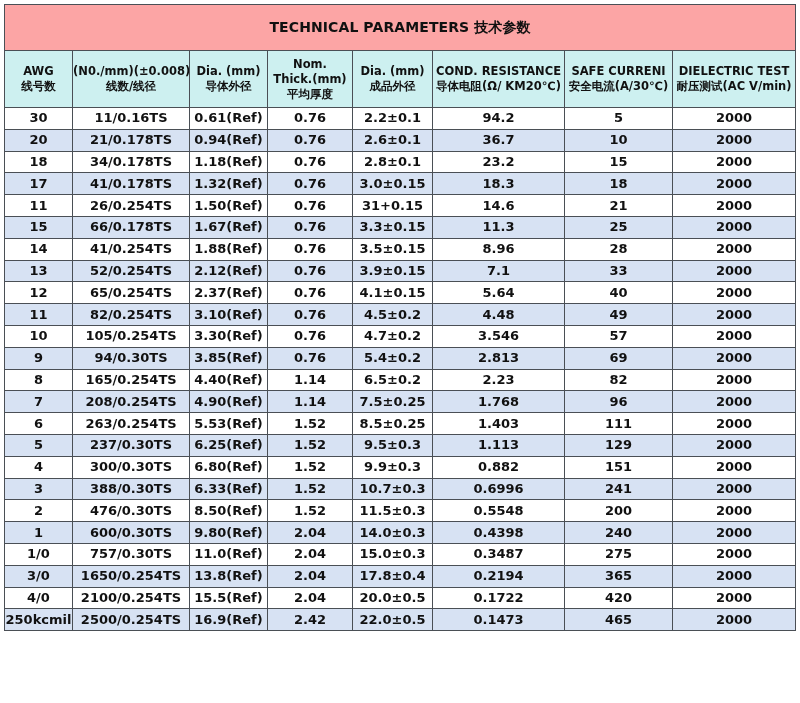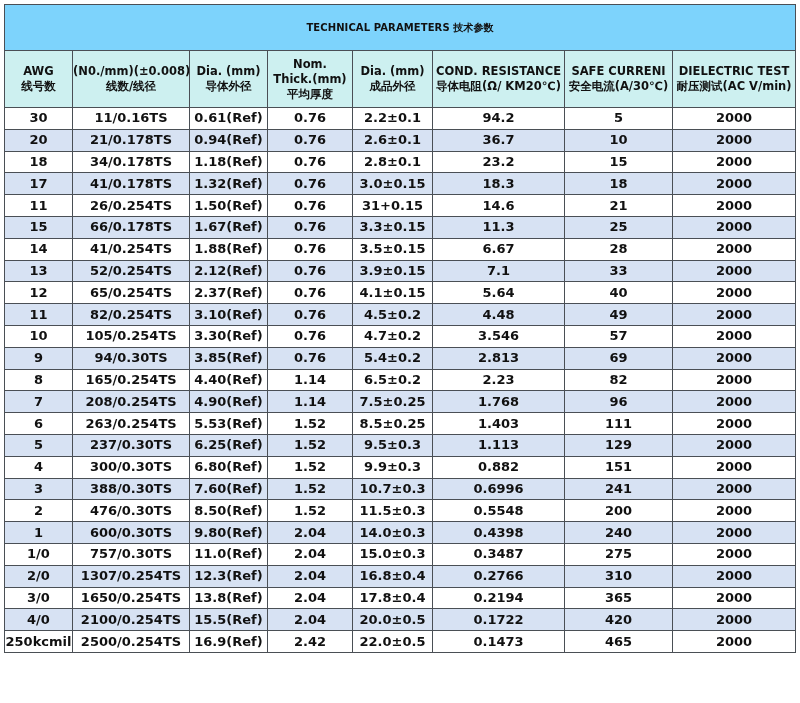--- a/index.html
+++ b/index.html
@@ -2,21 +2,21 @@
 <html><head>
 <meta charset="utf-8">
 <style>
   html, body { margin:0; padding:0; background:#ffffff; }
   body { width:800px; height:703px; overflow:hidden; position:relative;
          font-family:"DejaVu Sans", "Liberation Sans", sans-serif; color:#111; }
   table.spec { position:absolute; left:4px; top:4px; width:791px;
                border-collapse:collapse; table-layout:fixed; }
   table.spec td, table.spec th { border:1px solid #4a4f55; text-align:center;
                padding:0; overflow:hidden; white-space:nowrap; }
-  .title-row th { height:45px; background:#7dd3fc; font-size:10px; font-weight:bold;
+  .title-row th { height:45px; background:#fca5a5; font-size:14px; font-weight:bold;
                   letter-spacing:0.1px; }
   .head-row th { height:56px; background:#cdf0f0; font-size:11.5px; font-weight:bold;
                  line-height:15px; }
   .head-row th span { display:block; }
   tbody td { height:20.8px; font-size:13px; font-weight:bold; line-height:20px; }
   tbody tr:nth-child(odd) td { background:#ffffff; }
   tbody tr:nth-child(even) td { background:#d7e2f3; }
 </style>
 </head>
 <body>
@@ -132,21 +132,21 @@
         <td>11.3</td>
         <td>25</td>
         <td>2000</td>
       </tr>
       <tr>
         <td>14</td>
         <td>41/0.254TS</td>
         <td>1.88(Ref)</td>
         <td>0.76</td>
         <td>3.5±0.15</td>
-        <td>6.67</td>
+        <td>8.96</td>
         <td>28</td>
         <td>2000</td>
       </tr>
       <tr>
         <td>13</td>
         <td>52/0.254TS</td>
         <td>2.12(Ref)</td>
         <td>0.76</td>
         <td>3.9±0.15</td>
         <td>7.1</td>
@@ -239,21 +239,21 @@
         <td>6.80(Ref)</td>
         <td>1.52</td>
         <td>9.9±0.3</td>
         <td>0.882</td>
         <td>151</td>
         <td>2000</td>
       </tr>
       <tr>
         <td>3</td>
         <td>388/0.30TS</td>
-        <td>7.60(Ref)</td>
+        <td>6.33(Ref)</td>
         <td>1.52</td>
         <td>10.7±0.3</td>
         <td>0.6996</td>
         <td>241</td>
         <td>2000</td>
       </tr>
       <tr>
         <td>2</td>
         <td>476/0.30TS</td>
         <td>8.50(Ref)</td>
@@ -277,30 +277,20 @@
         <td>1/0</td>
         <td>757/0.30TS</td>
         <td>11.0(Ref)</td>
         <td>2.04</td>
         <td>15.0±0.3</td>
         <td>0.3487</td>
         <td>275</td>
         <td>2000</td>
       </tr>
       <tr>
-        <td>2/0</td>
-        <td>1307/0.254TS</td>
-        <td>12.3(Ref)</td>
-        <td>2.04</td>
-        <td>16.8±0.4</td>
-        <td>0.2766</td>
-        <td>310</td>
-        <td>2000</td>
-      </tr>
-      <tr>
         <td>3/0</td>
         <td>1650/0.254TS</td>
         <td>13.8(Ref)</td>
         <td>2.04</td>
         <td>17.8±0.4</td>
         <td>0.2194</td>
         <td>365</td>
         <td>2000</td>
       </tr>
       <tr>

